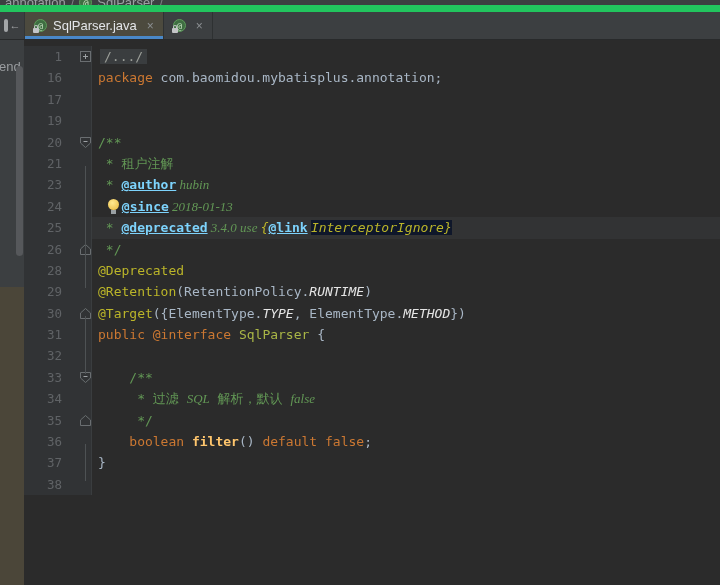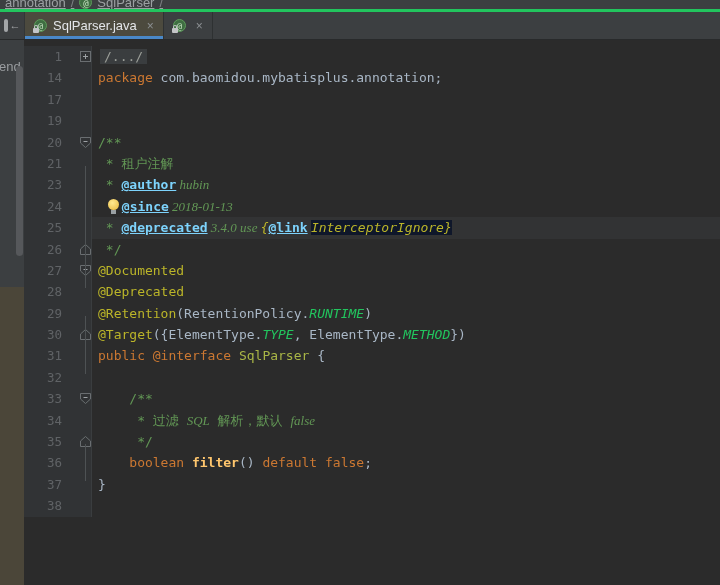--- a/index.html
+++ b/index.html
@@ -5,22 +5,22 @@
   * { margin:0; padding:0; box-sizing:border-box; }
   html,body { background:#1e1e1e; }
   #window {
     position:relative; width:720px; height:585px; overflow:hidden;
     background:#2b2b2b; font-family:"DejaVu Sans Mono", monospace;
     -webkit-font-smoothing:antialiased;
   }
   
   #breadcrumb-bar {
     height:12px; background:#3c3f41; overflow:hidden;
-    border-bottom:3px solid #22c55e;
-    font-family:"Liberation Sans", sans-serif; font-size:13px; color:#9ca0a3;text-decoration:underline;
+    border-bottom:7px solid #22c55e;
+    font-family:"Liberation Sans", sans-serif; font-size:13px; color:#9ca0a3;
   }
   #breadcrumb-bar .inner { margin-top:-5px; padding-left:5px; display:flex; align-items:center; gap:5px; }
   .crumb-sep { color:#7d8184; }
   .type-icon {
     position:relative; display:inline-flex; width:13px; height:13px; border-radius:50%;
     background:#3f6e42; border:1px solid #5d9c5a; align-items:center; justify-content:center;
     font-family:"DejaVu Sans Mono", monospace; font-size:9px; color:#c4e0bf; flex:0 0 auto;
   }
   .type-icon .lock {
     position:absolute; left:-2px; bottom:-2px; width:6px; height:5px;
@@ -74,21 +74,21 @@
   .code { flex:1; padding-left:6px; align-self:stretch; line-height:21.4px; }
   .row.current .code { background:#323334; }
   .fold-line { position:absolute; left:61px; width:0; border-left:1px solid #4e5254; }
   
   .s-kw   { color:#cc7832; }
   .s-def  { color:#a9b7c6; }
   .s-ann  { color:#bbb529; }
   .s-cmt  { color:#629755; }
   .s-cmti { color:#629755; font-style:italic;font-family:Liberation Serif, serif; }
   .s-tag  { color:#7dd3fc; font-weight:bold; text-decoration:underline; }
-  .s-const{ color:#22c55e; font-style:italic; }
+  .s-const{ color:#e5e5e5; font-style:italic; }
   .s-method{ color:#ffc66d; font-weight:600;text-align:right; }
   .s-cls  { color:#a9b646; }
   .s-jbrace{ color:#bbb529; font-style:italic; }
   .s-hl   { color:#bbb529; font-style:italic; background:#0f172a; }
   .s-fold { background:#3a3d3f; color:#9c9f99; padding:0 4px; margin-left:2px; }
   .bulb {
     display:inline-block; width:12px; height:15px; position:relative; vertical-align:-3px; margin:0 2px;
   }
   .bulb::before {
     content:""; position:absolute; left:0; top:0; width:11px; height:11px; border-radius:50%;
@@ -144,38 +144,34 @@
       <div class="brown"></div>
     </div>
 
     <div id="editor-area">
       <div id="rows">
           <div class="row"><div class="ln">1</div><div class="fold-col"><svg width="11" height="11">
                 <rect x="0.5" y="0.5" width="10" height="10" fill="#313335" stroke="#6a6e71"></rect>
                 <line x1="3" y1="5.5" x2="8" y2="5.5" stroke="#9da1a4"></line>
                 <line x1="5.5" y1="3" x2="5.5" y2="8" stroke="#9da1a4"></line>
               </svg></div><div class="code"><span class="s-fold">/.../</span></div></div>
-          <div class="row"><div class="ln">14</div><div class="fold-col"></div><div class="code"><span class="s-kw">package</span><span class="s-def"> com.baomidou.mybatisplus.annotation;</span></div></div>
+          <div class="row"><div class="ln">16</div><div class="fold-col"></div><div class="code"><span class="s-kw">package</span><span class="s-def"> com.baomidou.mybatisplus.annotation;</span></div></div>
           <div class="row"><div class="ln">17</div><div class="fold-col"></div><div class="code"></div></div>
           <div class="row"><div class="ln">19</div><div class="fold-col"></div><div class="code"></div></div>
           <div class="row"><div class="ln">20</div><div class="fold-col"><svg width="11" height="11">
                 <polygon points="0.5,0.5 10.5,0.5 10.5,6 5.5,10.5 0.5,6" fill="#313335" stroke="#6a6e71"></polygon>
                 <line x1="3.5" y1="4.5" x2="7.5" y2="4.5" stroke="#9da1a4"></line>
               </svg></div><div class="code"><span class="s-cmt">/**</span></div></div>
           <div class="row"><div class="ln">21</div><div class="fold-col"></div><div class="code"><span class="s-cmt"> * 租户注解</span></div></div>
           <div class="row"><div class="ln">23</div><div class="fold-col"></div><div class="code"><span class="s-cmt"> * </span><span class="s-tag">@author</span><span class="s-cmti"> hubin</span></div></div>
           <div class="row"><div class="ln">24</div><div class="fold-col"></div><div class="code"><span class="s-cmt"> </span><span class="bulb"></span><span class="s-tag">@since</span><span class="s-cmti"> 2018-01-13</span></div></div>
           <div class="row current"><div class="ln">25</div><div class="fold-col"></div><div class="code"><span class="s-cmt"> * </span><span class="s-tag">@deprecated</span><span class="s-cmti"> 3.4.0 use </span><span class="s-jbrace">{</span><span class="s-tag">@link</span><span class="s-cmti"> </span><span class="s-hl">InterceptorIgnore}</span></div></div>
           <div class="row"><div class="ln">26</div><div class="fold-col"><svg width="11" height="11">
                 <polygon points="0.5,10.5 10.5,10.5 10.5,5 5.5,0.5 0.5,5" fill="#313335" stroke="#6a6e71"></polygon>
               </svg></div><div class="code"><span class="s-cmt"> */</span></div></div>
-          <div class="row"><div class="ln">27</div><div class="fold-col"><svg width="11" height="11">
-                <polygon points="0.5,0.5 10.5,0.5 10.5,6 5.5,10.5 0.5,6" fill="#313335" stroke="#6a6e71"></polygon>
-                <line x1="3.5" y1="4.5" x2="7.5" y2="4.5" stroke="#9da1a4"></line>
-              </svg></div><div class="code"><span class="s-ann">@Documented</span></div></div>
           <div class="row"><div class="ln">28</div><div class="fold-col"></div><div class="code"><span class="s-ann">@Deprecated</span></div></div>
           <div class="row"><div class="ln">29</div><div class="fold-col"></div><div class="code"><span class="s-ann">@Retention</span><span class="s-def">(RetentionPolicy.</span><span class="s-const">RUNTIME</span><span class="s-def">)</span></div></div>
           <div class="row"><div class="ln">30</div><div class="fold-col"><svg width="11" height="11">
                 <polygon points="0.5,10.5 10.5,10.5 10.5,5 5.5,0.5 0.5,5" fill="#313335" stroke="#6a6e71"></polygon>
               </svg></div><div class="code"><span class="s-ann">@Target</span><span class="s-def">({ElementType.</span><span class="s-const">TYPE</span><span class="s-def">, ElementType.</span><span class="s-const">METHOD</span><span class="s-def">})</span></div></div>
           <div class="row"><div class="ln">31</div><div class="fold-col"></div><div class="code"><span class="s-kw">public </span><span class="s-kw">@interface</span><span class="s-def"> </span><span class="s-cls">SqlParser</span><span class="s-def"> {</span></div></div>
           <div class="row"><div class="ln">32</div><div class="fold-col"></div><div class="code"></div></div>
           <div class="row"><div class="ln">33</div><div class="fold-col"><svg width="11" height="11">
                 <polygon points="0.5,0.5 10.5,0.5 10.5,6 5.5,10.5 0.5,6" fill="#313335" stroke="#6a6e71"></polygon>
                 <line x1="3.5" y1="4.5" x2="7.5" y2="4.5" stroke="#9da1a4"></line>

